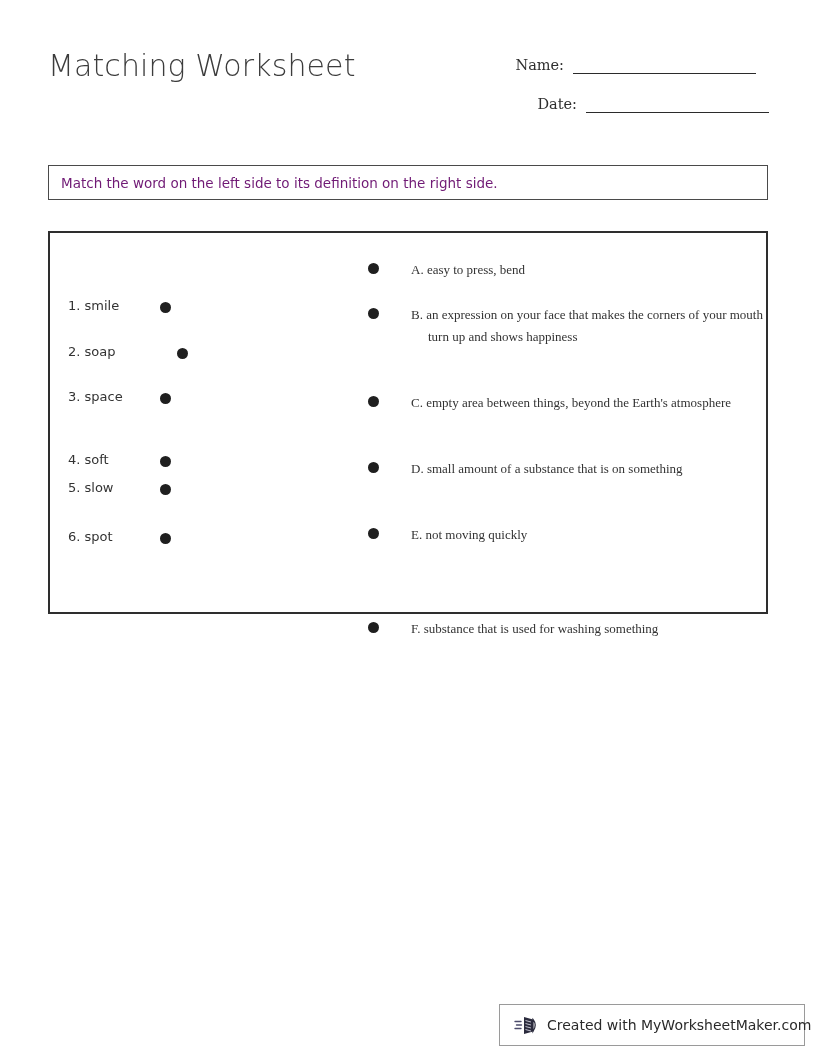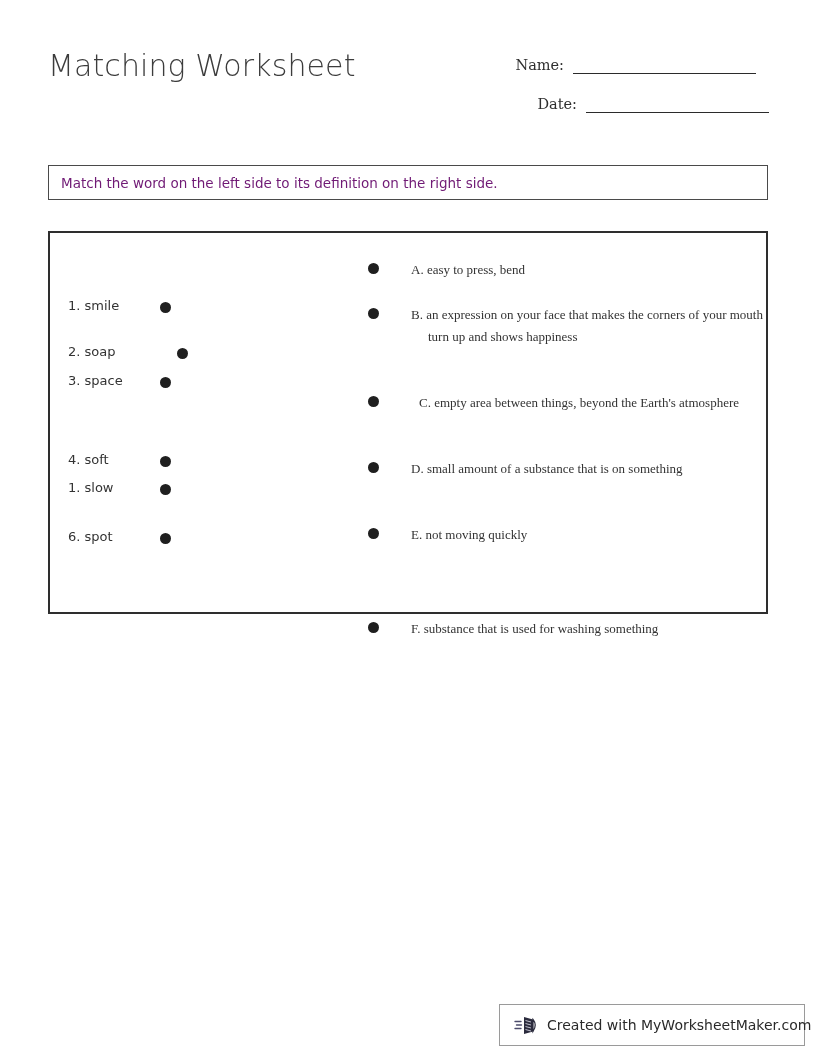--- a/index.html
+++ b/index.html
@@ -198,32 +198,32 @@
     <div class="word-item" style="top:30px;">
       <span class="word-label">1. smile</span>
       <span class="bullet word-bullet"></span>
     </div>
 
     <div class="word-item" style="top:76px;gap:17px;">
       <span class="word-label">2. soap</span>
       <span class="bullet word-bullet"></span>
     </div>
 
-    <div class="word-item" style="top:105px;">
+    <div class="word-item" style="top:121px;">
       <span class="word-label">3. space</span>
       <span class="bullet word-bullet"></span>
     </div>
 
     <div class="word-item" style="top:184px;">
       <span class="word-label">4. soft</span>
       <span class="bullet word-bullet"></span>
     </div>
 
     <div class="word-item" style="top:212px;">
-      <span class="word-label">1. slow</span>
+      <span class="word-label">5. slow</span>
       <span class="bullet word-bullet"></span>
     </div>
 
     <div class="word-item" style="top:261px;">
       <span class="word-label">6. spot</span>
       <span class="bullet word-bullet"></span>
     </div>
 
   </div>
 
@@ -232,21 +232,21 @@
     <div class="def-item" style="top:26px;">
       <span class="bullet def-bullet"></span>
       <span class="def-text">A. easy to press, bend</span>
     </div>
 
     <div class="def-item" style="top:71px;">
       <span class="bullet def-bullet"></span>
       <span class="def-text">B. an expression on your face that makes the corners of your mouth turn up and shows happiness</span>
     </div>
 
-    <div class="def-item" style="top:159px;gap:8px;">
+    <div class="def-item" style="top:159px;">
       <span class="bullet def-bullet"></span>
       <span class="def-text">C. empty area between things, beyond the Earth's atmosphere</span>
     </div>
 
     <div class="def-item" style="top:225px;">
       <span class="bullet def-bullet"></span>
       <span class="def-text">D. small amount of a substance that is on something</span>
     </div>
 
     <div class="def-item" style="top:291px;">

